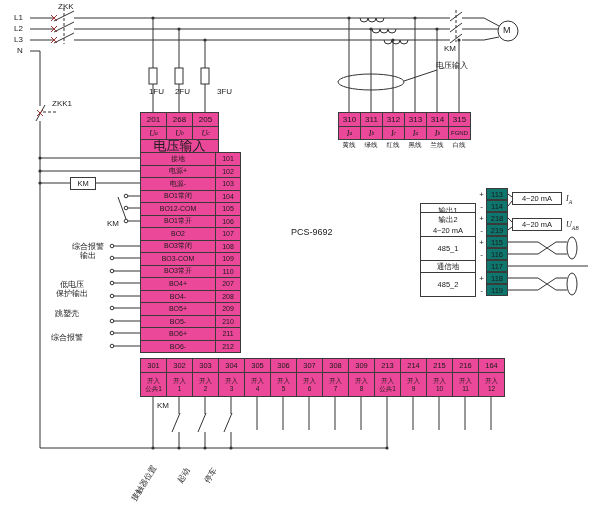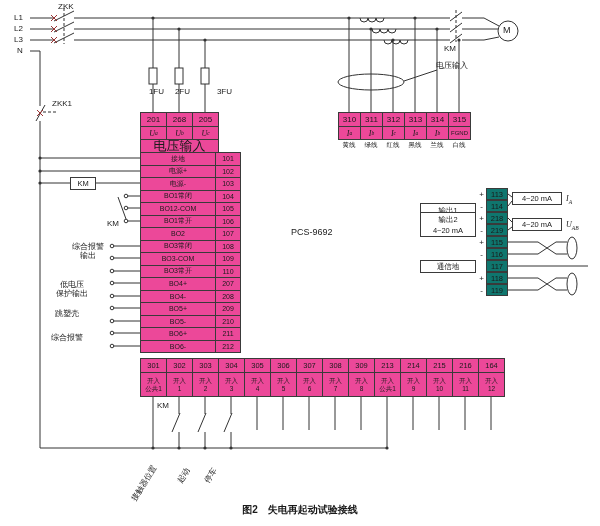--- a/index.html
+++ b/index.html
@@ -252,22 +252,28 @@
   <div class="lbl" style="left:51px;top:333px">综合报警</div>
 
   <div class="rcell" style="top:203px;height:25px">
     <span>输出1</span>
       <span>4~20 mA</span>
   </div>
   <div class="rcell" style="top:212px;height:25px">
     <span>输出2</span>
       <span>4~20 mA</span>
   </div>
+  <div class="rcell" style="top:236px;height:25px">
+    <span>485_1</span>
+  </div>
   <div class="rcell" style="top:260px;height:13px">
     <span>通信地</span>
+  </div>
+  <div class="rcell" style="top:272px;height:25px">
+    <span>485_2</span>
   </div>
 
   <div class="pin" style="top:188px">
       <span class="sign">+</span>
       <span class="pnum">113</span>
     </div>
   <div class="pin" style="top:200px">
       <span class="sign">-</span>
       <span class="pnum">114</span>
     </div>
@@ -376,17 +382,14 @@
         <span>开入</span>
         <span>12</span>
       </div>
   </div>
 
   <div class="lbl" style="left:157px;top:401px">KM</div>
   <div class="sw" style="left:138px;top:492px">接触器位置</div>
   <div class="sw" style="left:184px;top:474px">起动</div>
   <div class="sw" style="left:211px;top:474px">停车</div>
 
-  <div class="caption">
-    <span>图2</span><span class="cap2">失电再起动试验接线</span>
-  </div>
 
 </div>
 
 </body></html>

